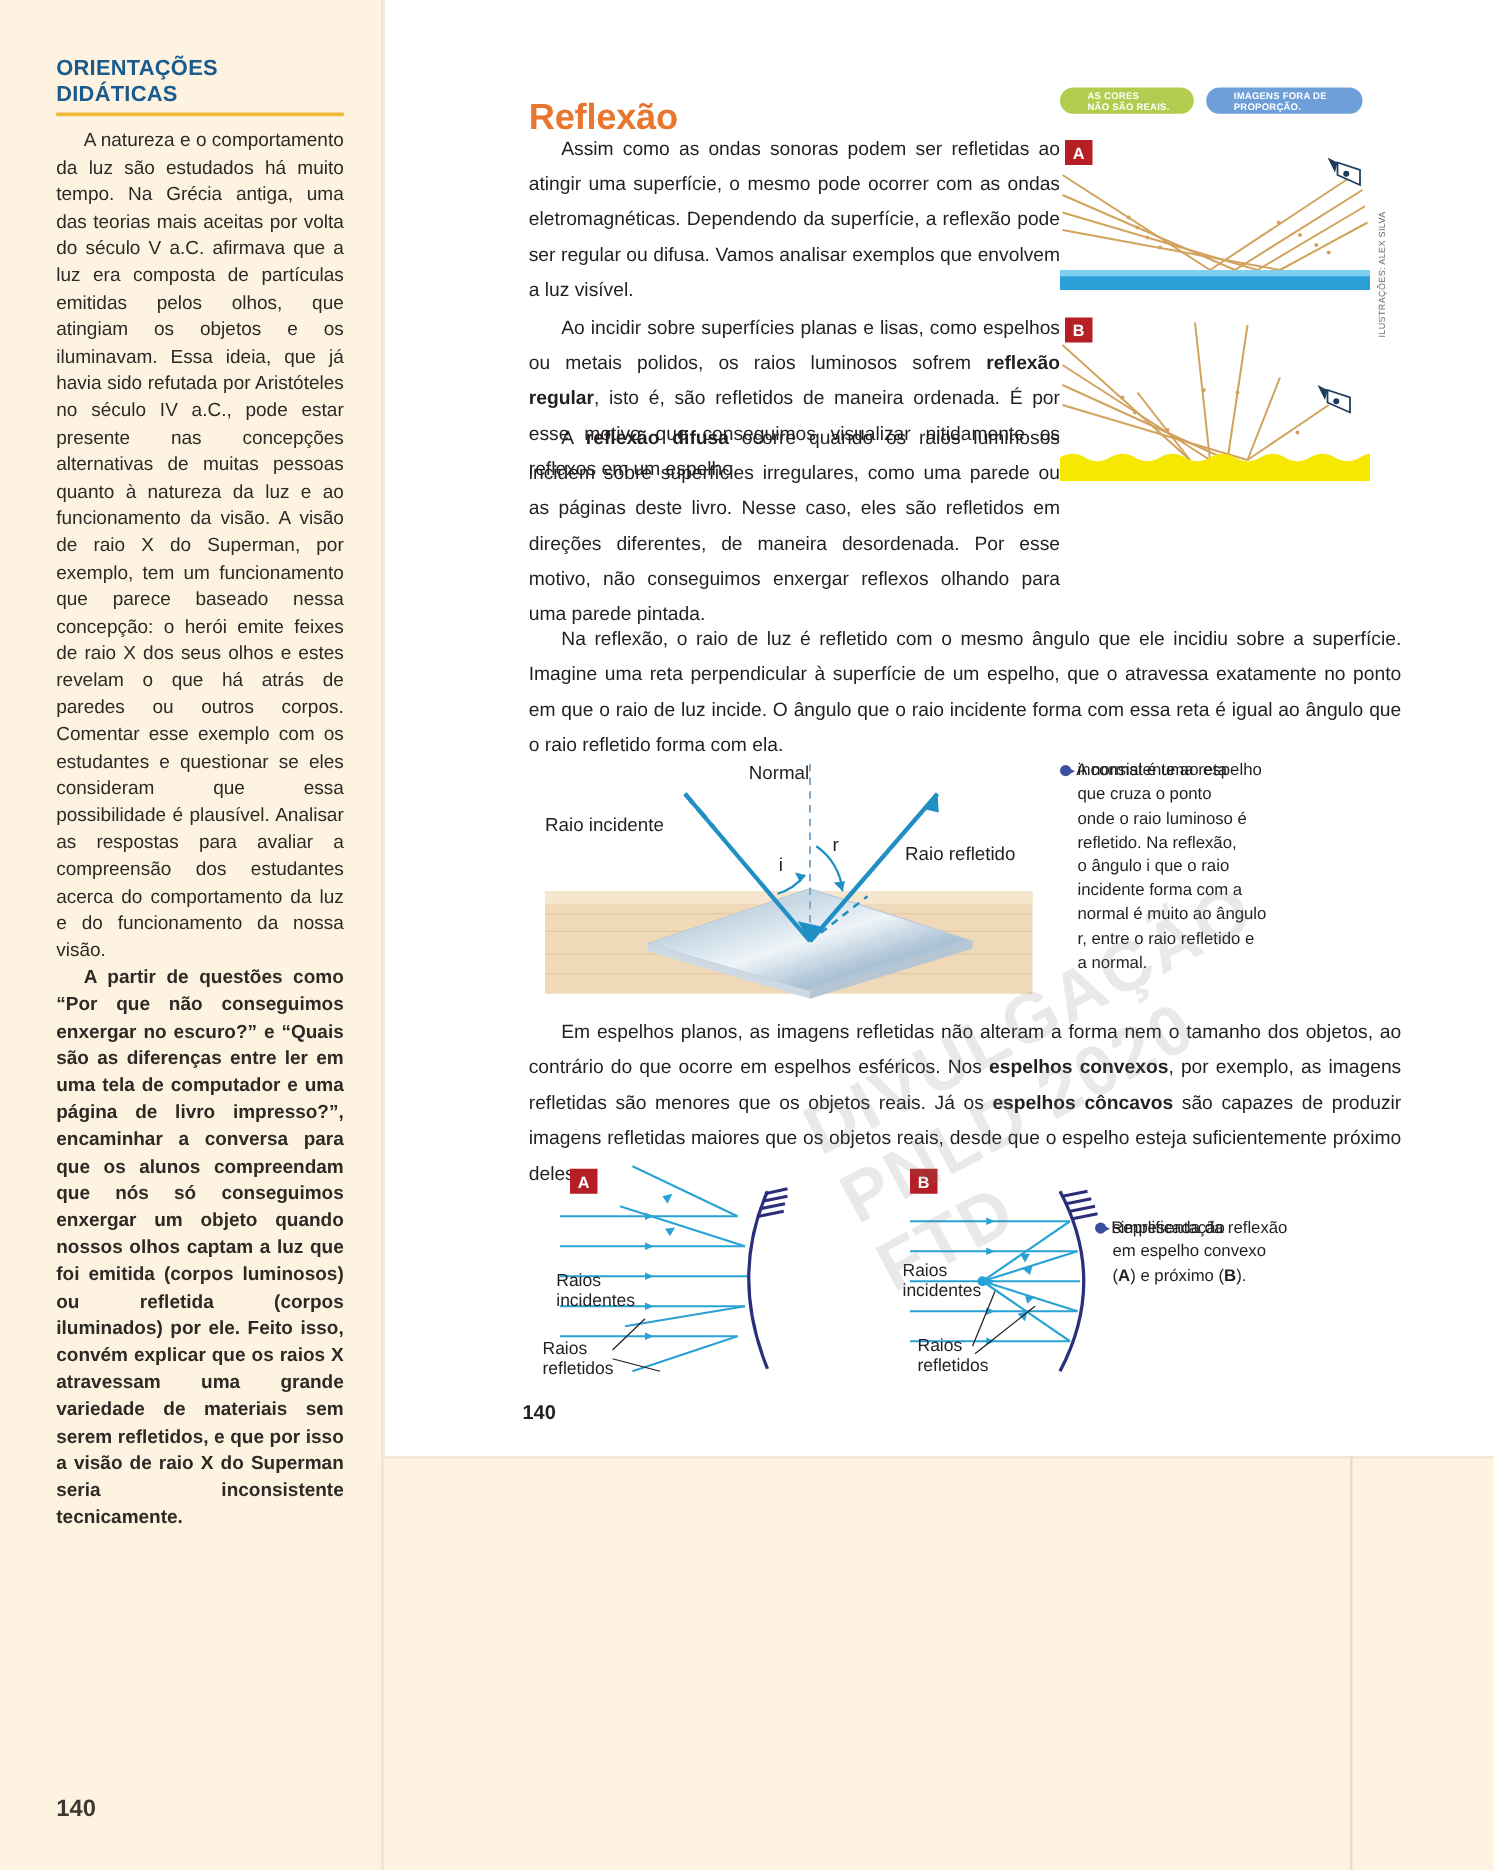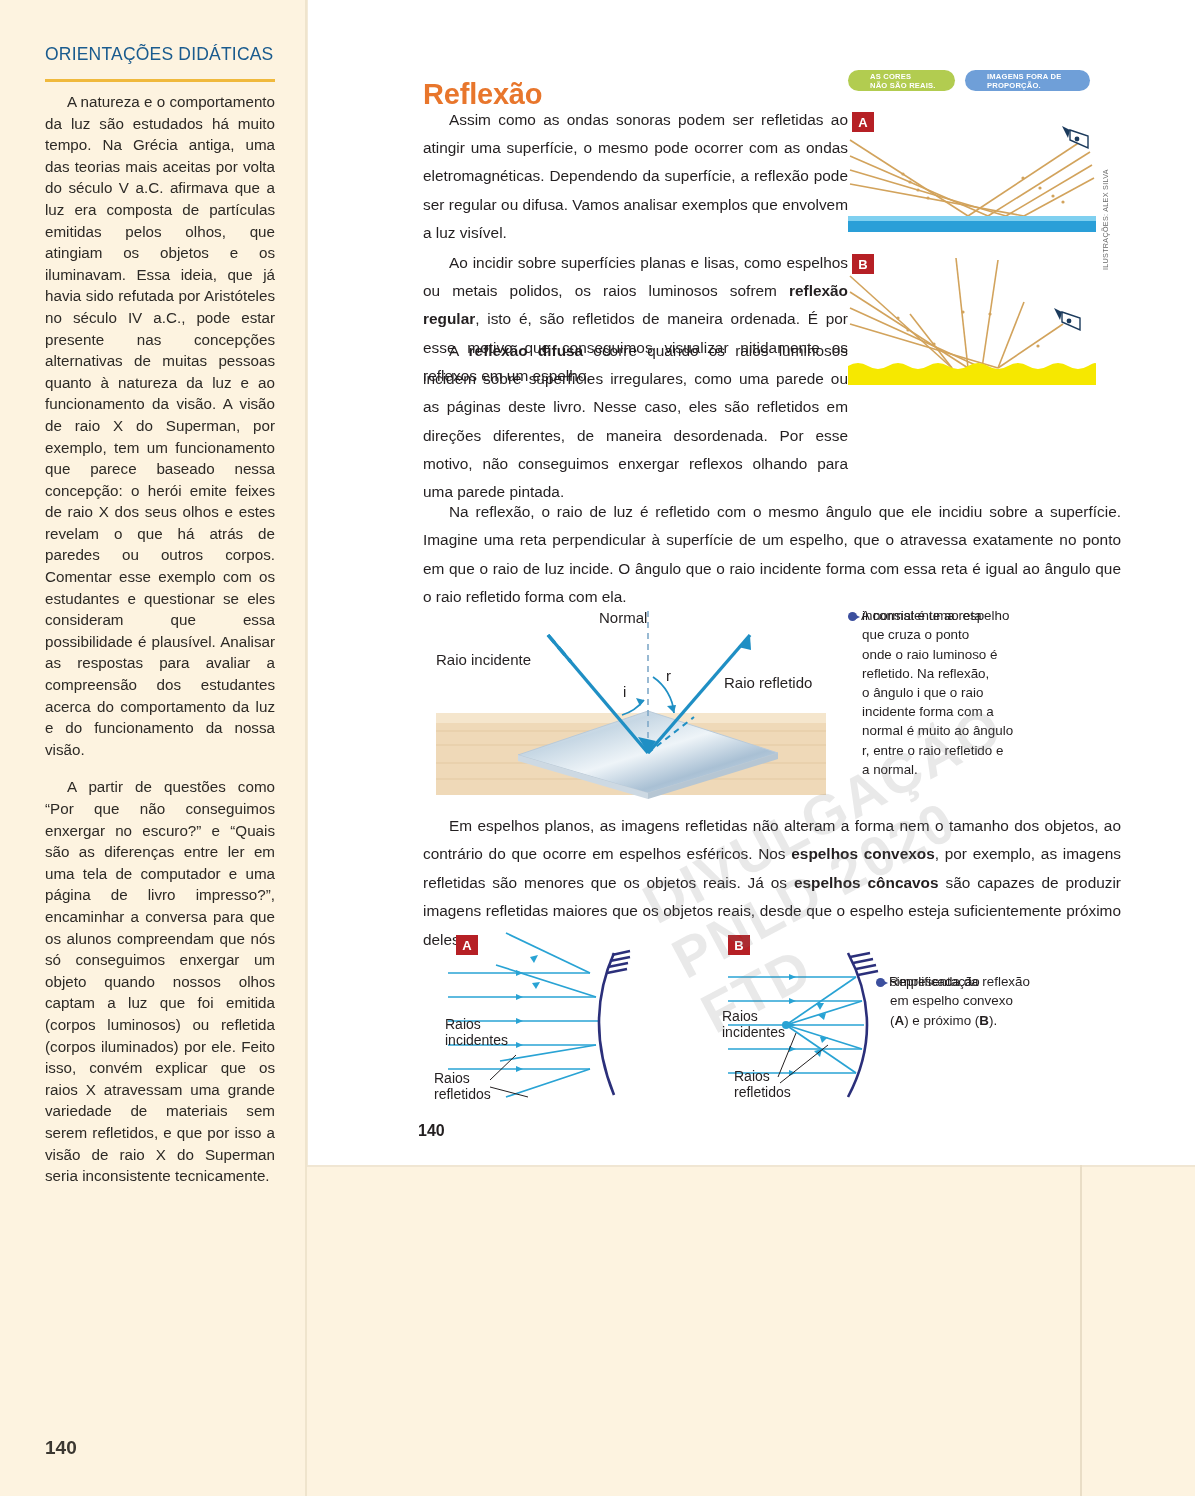--- a/index.html
+++ b/index.html
@@ -13,31 +13,31 @@
   }
 
   
   #teacher-col {
     position:absolute; left:0; top:0;
     width:305px; height:1496px;
     background:#fdf3e0;
     padding:44px 30px 0 45px;
   }
   #teacher-title {
-    font-size:17.5px; font-weight:normal; color:#1a5b8e;
+    font-size:17.5px; font-weight:bold; color:#1a5b8e;
     letter-spacing:.2px;
-    padding-bottom:14px;
+    padding-bottom:4px;
   }
   #teacher-rule { height:3px; background:#f0b93c; width:100%; margin-bottom:9px; }
   .tc-p {
     font-size:15.2px; line-height:21.6px; color:#2d2a26;
     text-align:justify; text-indent:22px; margin:0;
     hyphens:manual;
   }
-  .tc-p + .tc-p { margin-top:16px; }
+  .tc-p + .tc-p { margin-top:0px;font-weight:bold; }
 
   #page-num-left {
     position:absolute; left:45px; top:1437px;
     font-size:19px; font-weight:bold; color:#3b3731;
   }
 
   
   #col-rule {
     position:absolute; left:305px; top:0; width:2px; height:1496px;
     background:#efe4cd;

